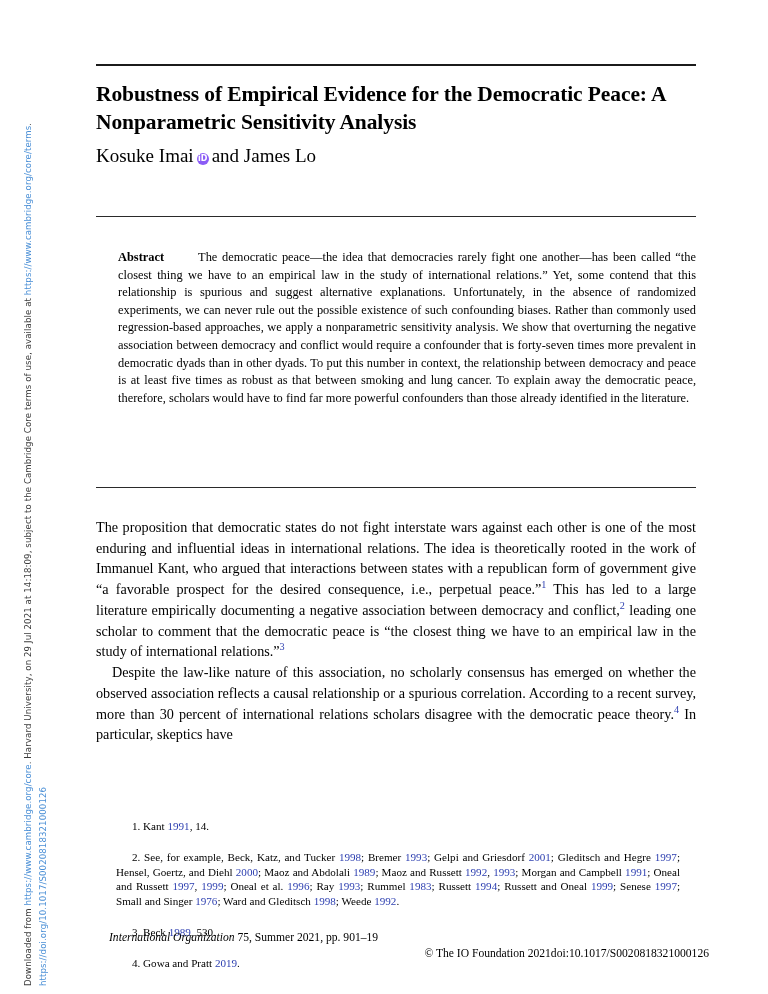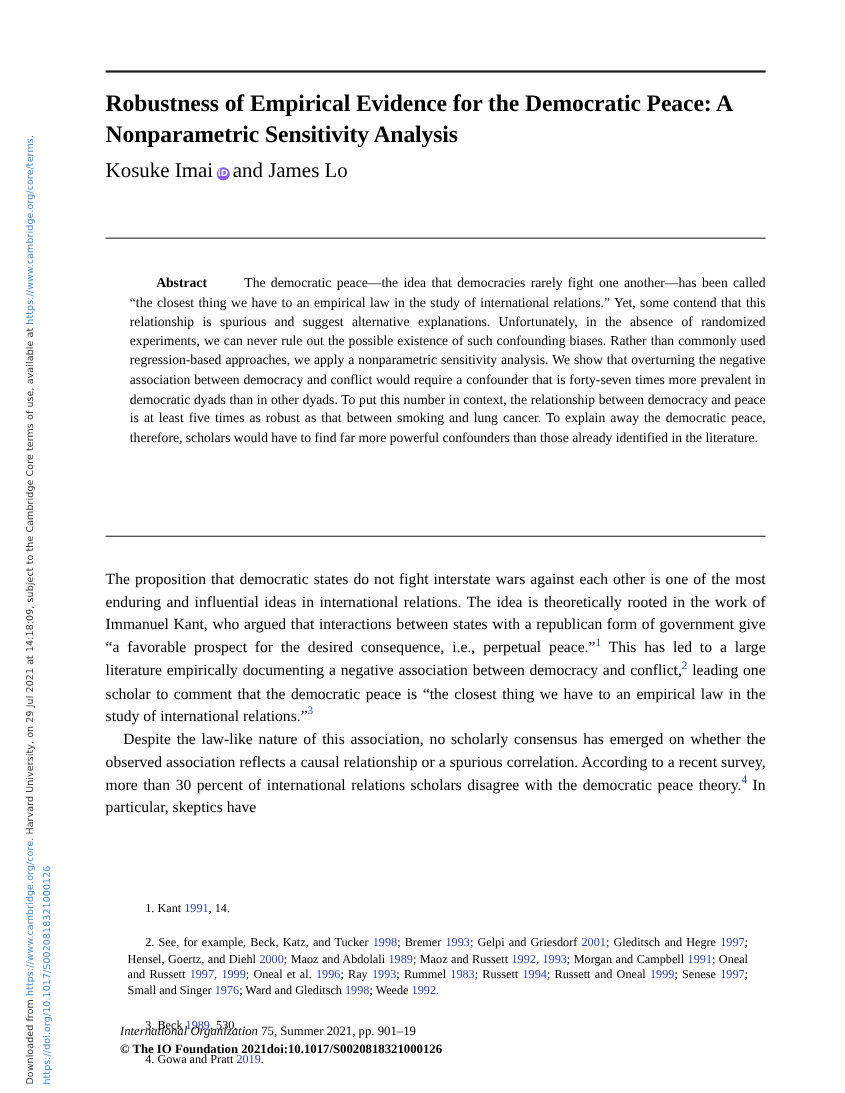--- a/index.html
+++ b/index.html
@@ -92,21 +92,20 @@
 
   .abstract {
     margin: 0;
     font-size: 12.4px;
     line-height: 1.42;
     text-align: justify;
     text-justify: inter-word;
   }
   .abstract-label {
     font-weight: bold;
-    margin-left: 24px;
   }
   .abstract-gap {
     display: inline-block;
     width: 34px;
   }
 
   .body-p {
     margin: 0;
     font-size: 14.2px;
     line-height: 1.46;
@@ -132,23 +131,22 @@
   .fn-item.indent { text-indent: 16px; }
   .yr { color: #2d3fb0; }
 
   .colophon {
     font-size: 11.6px;
     line-height: 1.38;
   }
   .colophon .jtitle { font-style: italic; }
   .colophon-row {
     display: flex;
-    justify-content: flex-start;
+    justify-content: flex-end;
     align-items: baseline;
-    font-weight: bold;
   }
 
   
   .pos-rule-top    { position: absolute; top: 64px;  left: 0; width: 100%; }
   .pos-title       { position: absolute; top: 68px;  left: 0; width: 100%; }
   .pos-rule-2      { position: absolute; top: 216px; left: 0; width: 100%; }
   .pos-abstract    { position: absolute; top: 249px; left: 22px; width: 578px; }
   .pos-rule-3      { position: absolute; top: 487px; left: 0; width: 100%; }
   .pos-body        { position: absolute; top: 517px; left: 0; width: 100%; }
   .pos-footnotes   { position: absolute; top: 803px; left: 4px; width: 596px; }

